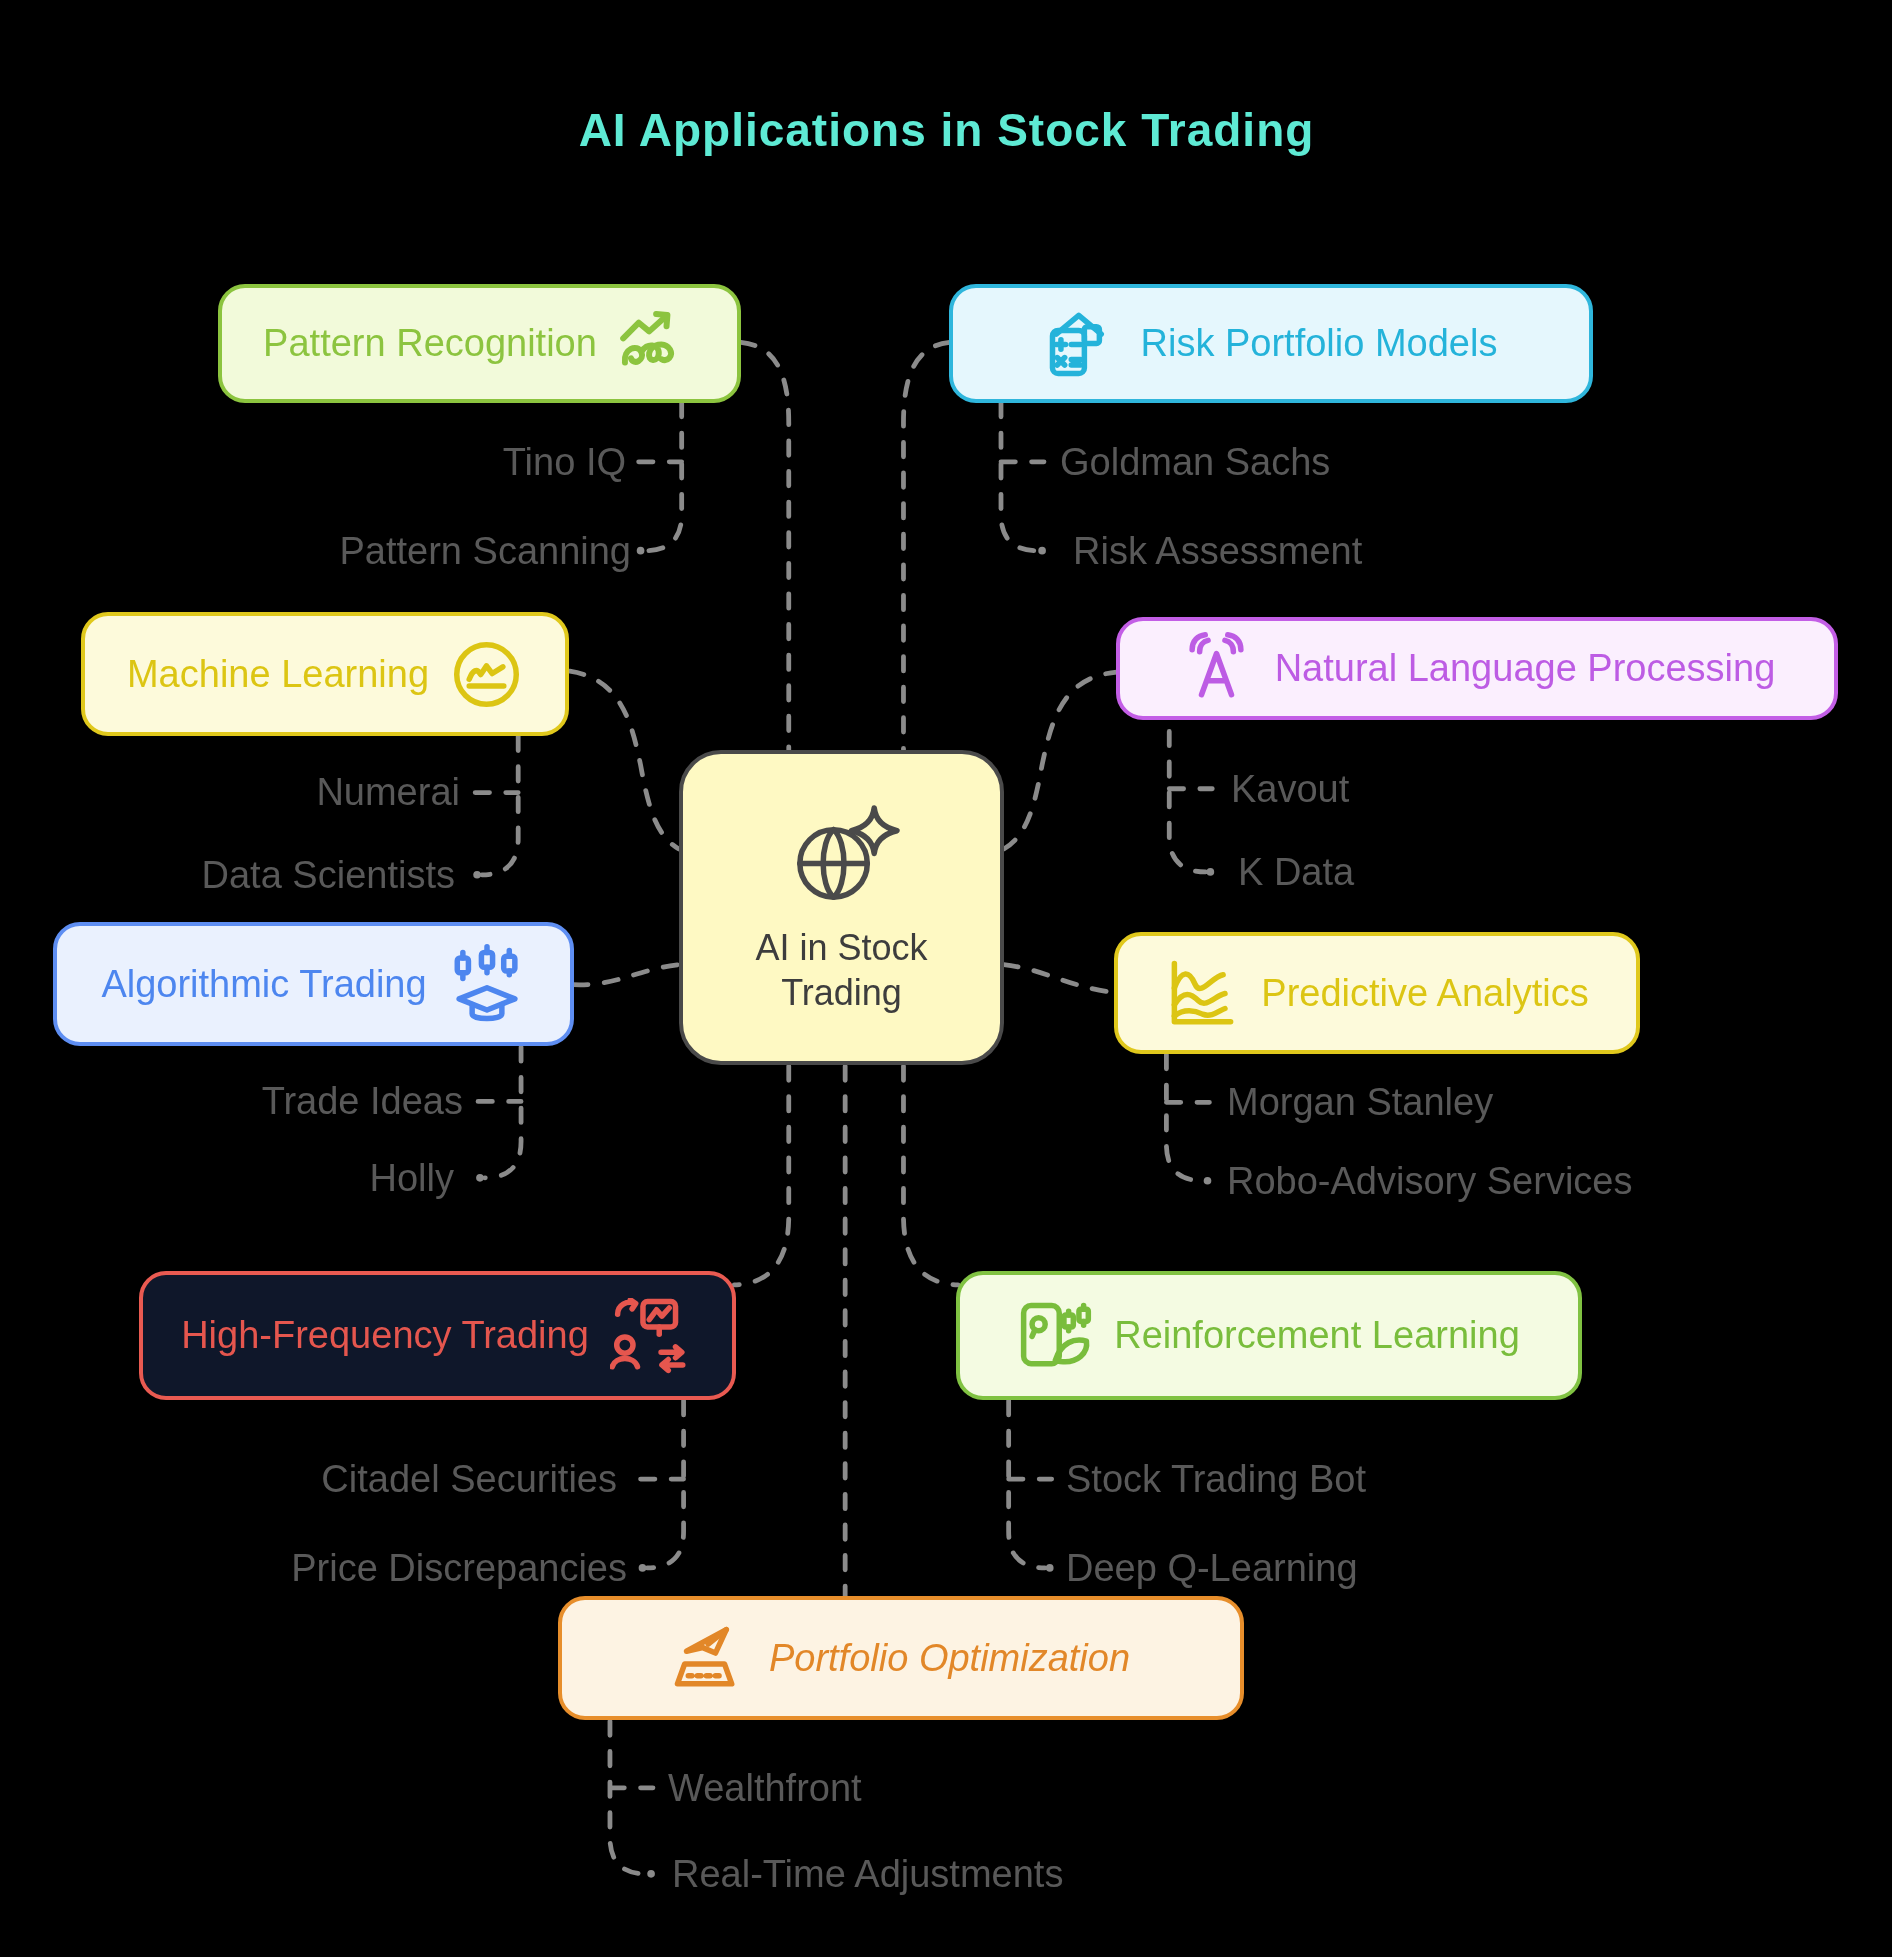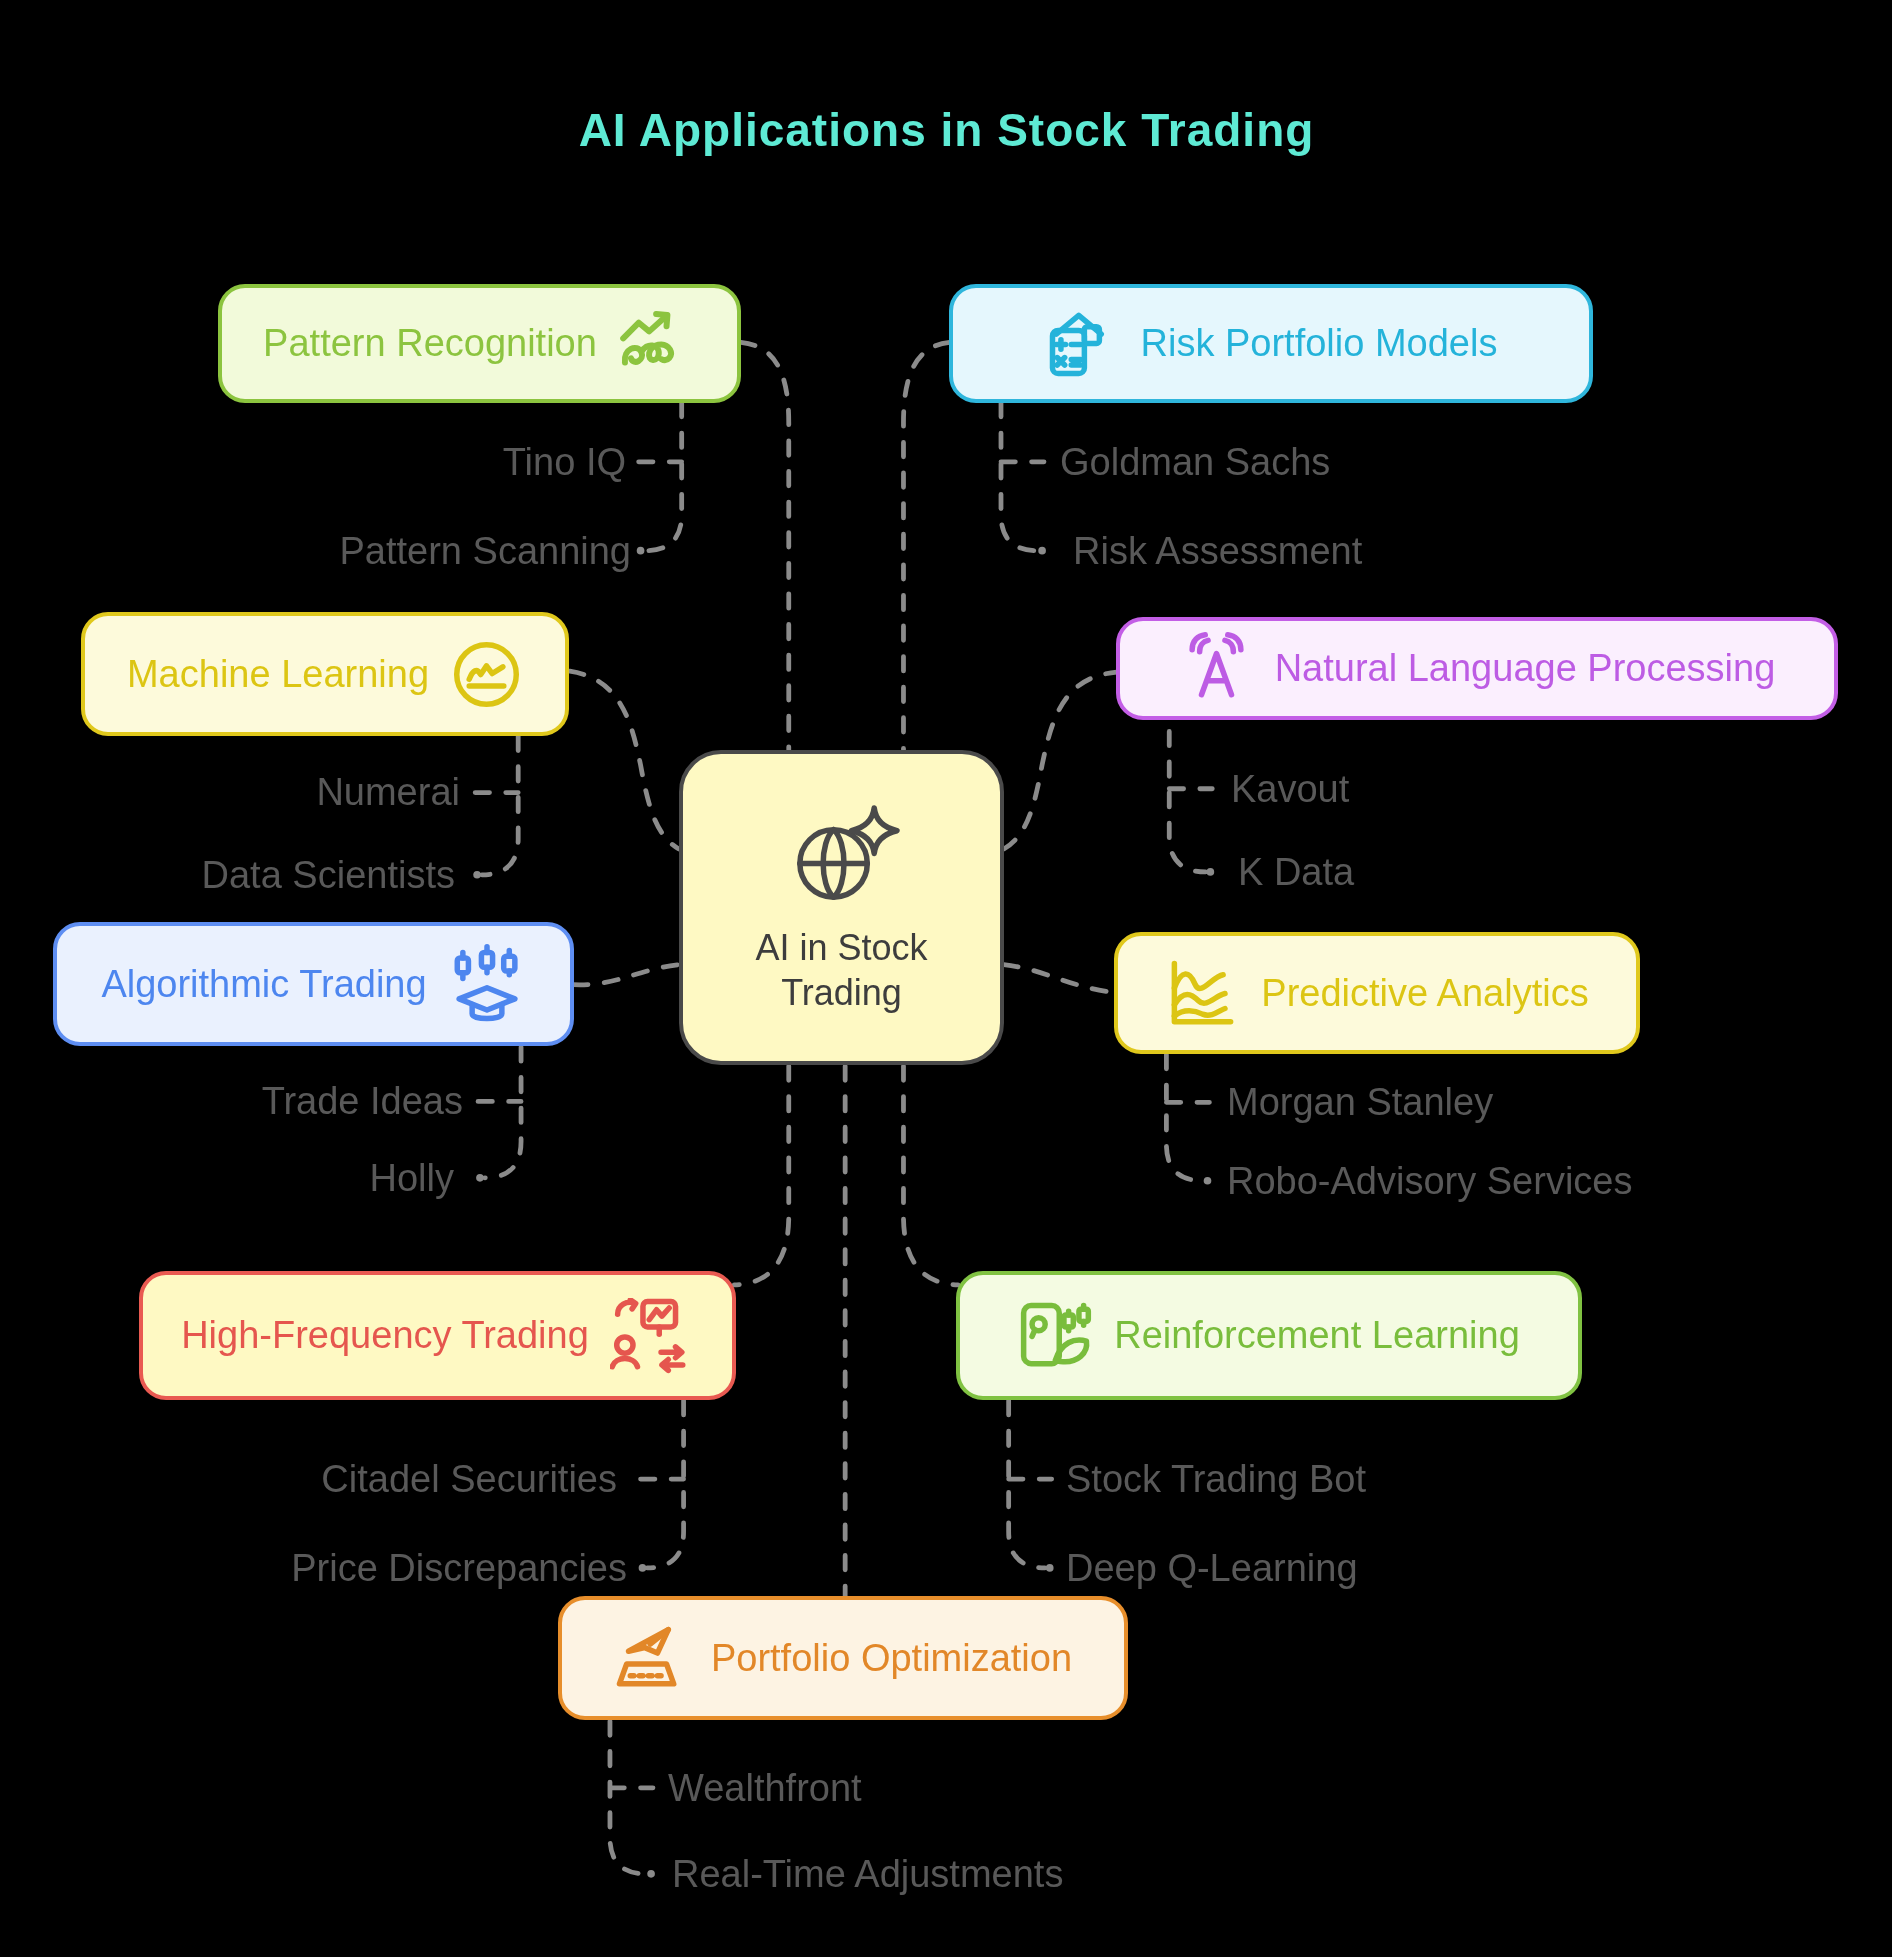--- a/index.html
+++ b/index.html
@@ -143,21 +143,21 @@
       <path d="M10,8 V70 H70"></path>
       <path d="M10,34 C18,14 26,16 32,30 C38,44 50,22 62,20"></path>
       <path d="M10,52 C20,36 28,40 36,48 C44,56 54,42 64,40"></path>
       <path d="M10,64 C20,56 32,58 40,62 C50,66 58,58 64,56"></path>
     </svg>
     <span>Predictive Analytics</span>
   </div>
   <div class="child" style="left:1227px;top:1102px;">Morgan Stanley</div>
   <div class="child" style="left:1227px;top:1181px;">Robo-Advisory Services</div>
 
-  <div class="node" style="left: 139px; top: 1271px; width: 597px; height: 129px; background: #fef9c3; border-color: rgb(233, 90, 81); color: rgb(229, 86, 78);">
+  <div class="node" style="left: 139px; top: 1271px; width: 597px; height: 129px; background: #0f172a; border-color: rgb(233, 90, 81); color: rgb(229, 86, 78);">
     <span>High-Frequency Trading</span>
     <svg class="icon" width="84" height="76" viewBox="0 0 92 84" fill="none" stroke="currentColor" stroke-width="5.5" stroke-linecap="round" stroke-linejoin="round">
       <rect x="36" y="4" width="36" height="28" rx="5"></rect>
       <path d="M43,24 L51,13 L57,20 L65,11"></path>
       <path d="M54,32 V40"></path>
       <path d="M8,18 C8,8 18,2 28,6 M22,2 L28,6 L24,12"></path>
       <circle cx="16" cy="52" r="9"></circle>
       <path d="M2,76 C6,64 26,64 30,76"></path>
       <path d="M56,60 H78 M72,54 L79,60 L72,66"></path>
       <path d="M80,74 H58 M64,68 L57,74 L64,80"></path>
@@ -175,21 +175,21 @@
         <rect x="49" y="18" width="10" height="13" rx="2"></rect>
       <path d="M70,8 V12 M70,25 V29"></path>
         <rect x="65" y="12" width="10" height="13" rx="2"></rect>
       <path d="M40,66 C46,48 60,42 73,46 C75,59 63,69 48,68 C44,68 41,67 40,66"></path>
     </svg>
     <span>Reinforcement Learning</span>
   </div>
   <div class="child" style="left:1066px;top:1479px;">Stock Trading Bot</div>
   <div class="child" style="left:1066px;top:1568px;">Deep Q-Learning</div>
 
-  <div class="node" style="left: 558px; top: 1596px; width: 570px; height: 124px; background: rgb(253, 243, 227); border-color: rgb(231, 142, 43); color: rgb(226, 135, 40);">
+  <div class="node" style="left: 558px; top: 1596px; width: 686px; height: 124px; background: rgb(253, 243, 227); border-color: rgb(231, 142, 43); color: rgb(226, 135, 40); font-style: italic;">
     <svg class="icon" width="76" height="69" viewBox="0 0 84 76" fill="none" stroke="currentColor" stroke-width="5.5" stroke-linecap="round" stroke-linejoin="round">
       <path d="M16,30 L60,6 L48,32 L34,26 Z"></path>
       <path d="M60,6 L40,22"></path>
       <path d="M14,44 H58 L66,66 H6 Z"></path>
       <path d="M18,57 h4 M28,57 h4 M38,57 h4 M48,57 h4"></path>
     </svg>
     <span>Portfolio Optimization</span>
   </div>
   <div class="child" style="left:668px;top:1788px;">Wealthfront</div>
   <div class="child" style="left:672px;top:1874px;">Real-Time Adjustments</div>

